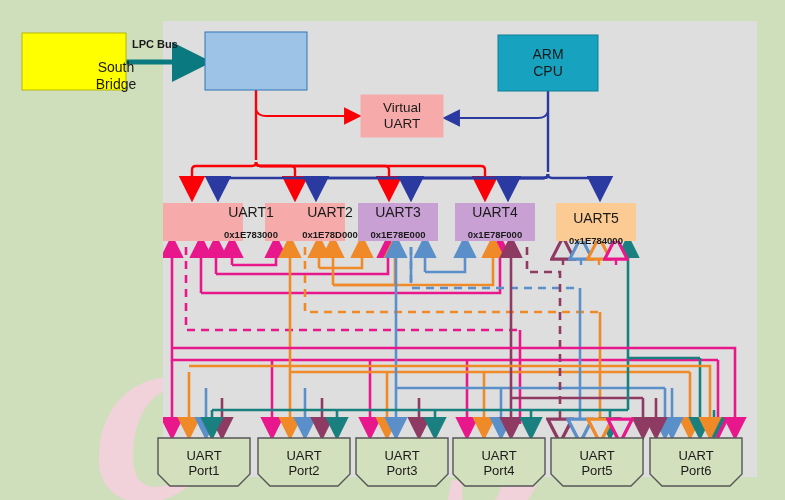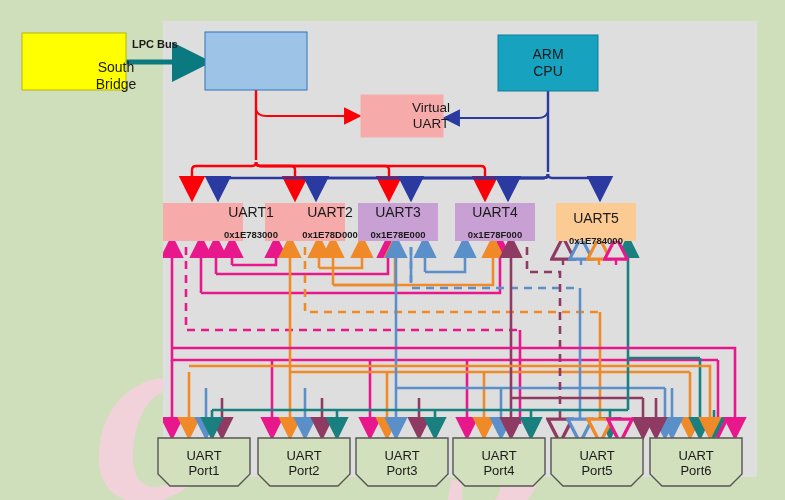--- a/index.html
+++ b/index.html
@@ -281,21 +281,21 @@
     <span class="l1">South</span>
     <span class="l2">Bridge</span>
   </div>
 
 
   <div class="box-label n-arm" style="left:498px;top:35px;width:100px;height:56px;">
     <span class="l1">ARM</span>
     <span class="l2">CPU</span>
   </div>
 
-  <div class="box-label n-vuart" style="left:361px;top:95px;width:82px;height:42px;padding-left:29px;">
+  <div class="box-label n-vuart" style="left:361px;top:95px;width:82px;height:42px;">
     <span class="l1">Virtual</span>
     <span class="l2">UART</span>
   </div>
 
   <div class="box-label n-uart" style="left:163px;top:203px;width:80px;height:38px;padding-left:48px;">
     <span class="l1">UART1</span>
     <span class="l2">0x1E783000</span>
   </div>
   <div class="box-label n-uart" style="left:265px;top:203px;width:80px;height:38px;padding-left:25px;">
     <span class="l1">UART2</span>

